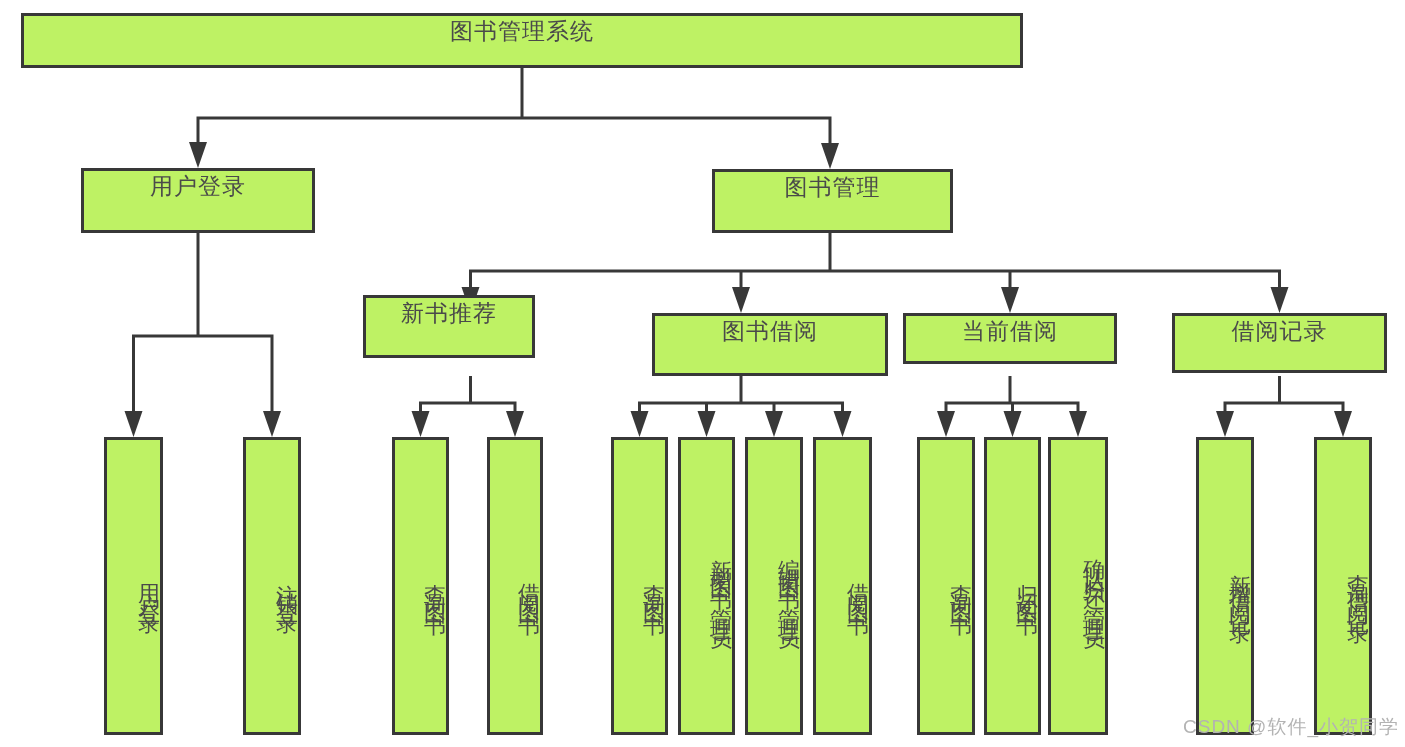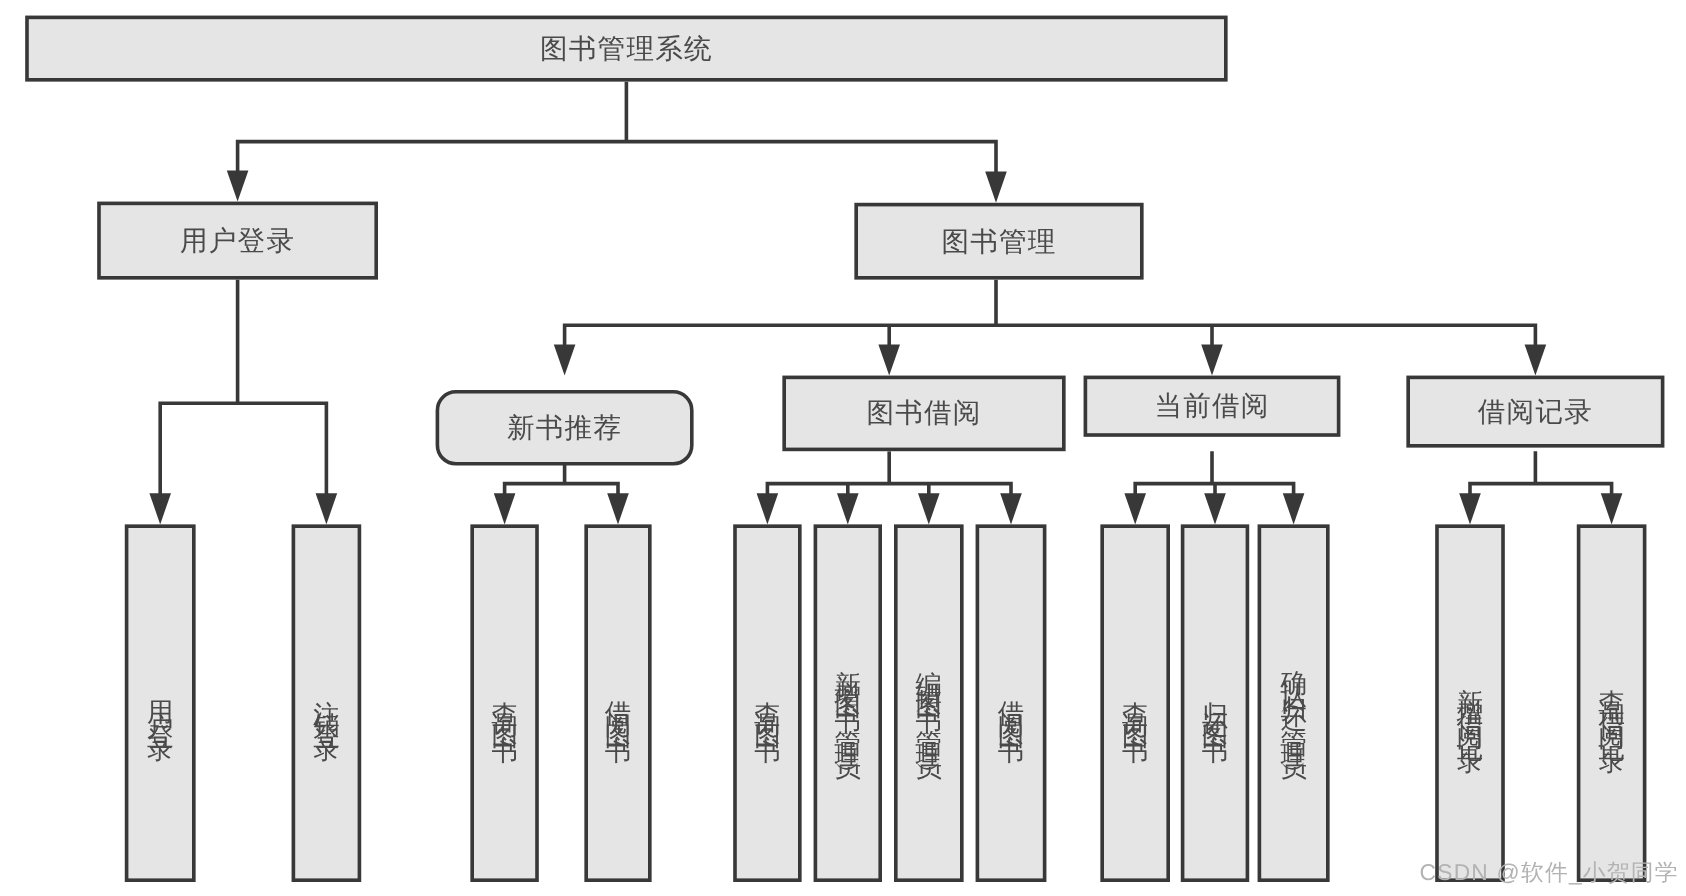--- a/index.html
+++ b/index.html
@@ -21,24 +21,24 @@
     overflow: hidden;
   }
   .edges {
     position: absolute;
     left: 0; top: 0;
     z-index: 1;
   }
   .node {
     position: absolute;
     z-index: 2;
-    background: #e5e5e5;
+    background: #bef264;
     border: 3px solid var(--line);
     display: flex;
-    align-items: center;
+    align-items: flex-start;
     justify-content: center;
     color: var(--text);
     font-size: 23px;
     letter-spacing: 1px;
     white-space: nowrap;
   }
   .vnode {
     writing-mode: vertical-rl;
     text-orientation: mixed;
     font-size: 22px;
@@ -108,21 +108,21 @@
     <span>图书管理系统</span>
   </div>
 
   <div class="node" style="left:81px; top:168px; width:234px; height:65px;">
     <span>用户登录</span>
   </div>
   <div class="node" style="left:712px; top:169px; width:241px; height:64px;">
     <span>图书管理</span>
   </div>
 
-  <div class="node" style="left:363px; top:325px; width:215px; height:63px;border-radius:17px;">
+  <div class="node" style="left:363px; top:295px; width:172px; height:63px;">
     <span>新书推荐</span>
   </div>
   <div class="node" style="left:652px; top:313px; width:236px; height:63px;">
     <span>图书借阅</span>
   </div>
   <div class="node" style="left:903px; top:313px; width:214px; height:51px;">
     <span>当前借阅</span>
   </div>
   <div class="node" style="left:1172px; top:313px; width:215px; height:60px;">
     <span>借阅记录</span>

